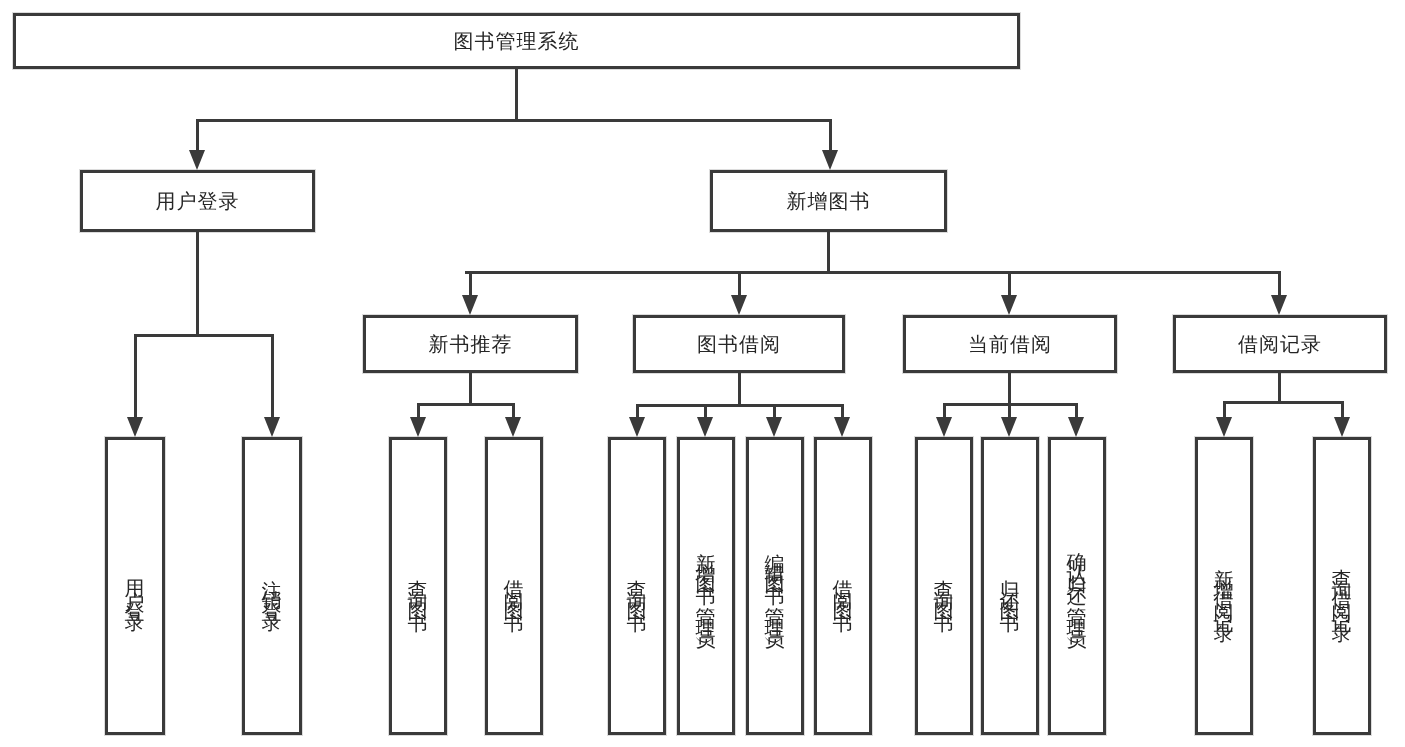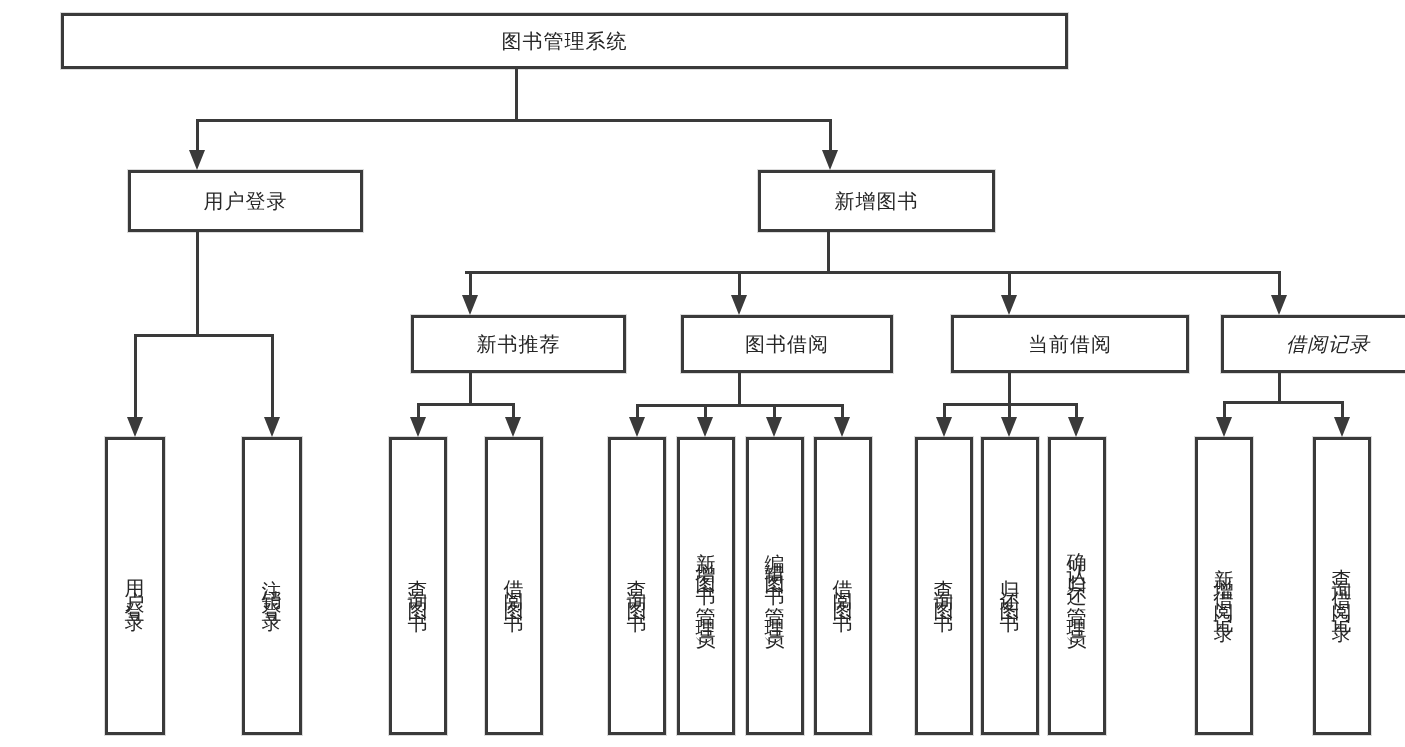--- a/index.html
+++ b/index.html
@@ -19,21 +19,20 @@
   }
   .box{
     position:absolute;
     box-sizing:border-box;
     border:3px solid var(--line);
     background:#fff;
     display:flex;align-items:center;justify-content:center;
     font-size:20px;
     letter-spacing:1px;
     box-shadow:0 0 0 1px rgba(60,60,60,.18);
-    margin-left:48px;
   }
   .vleaf{
     position:absolute;
     box-sizing:border-box;
     border:3px solid var(--line);
     background:#fff;
     display:flex;align-items:center;justify-content:center;
     box-shadow:0 0 0 1px rgba(60,60,60,.18);
   }
   .vleaf .vtext{
@@ -102,24 +101,24 @@
   <div class="arrow" style="left:1001px;top:295px;"></div>
   <div class="vline" style="left:1278px;top:271px;height:27px;"></div>
   <div class="arrow" style="left:1271px;top:295px;"></div>
 
   <div class="box" style="left:363px;top:315px;width:215px;height:58px;">
     <span>新书推荐</span>
   </div>
   <div class="box" style="left:633px;top:315px;width:212px;height:58px;">
     <span>图书借阅</span>
   </div>
-  <div class="box" style="left:903px;top:315px;width:238px;height:58px;">
+  <div class="box" style="left:903px;top:315px;width:214px;height:58px;">
     <span>当前借阅</span>
   </div>
-  <div class="box" style="left:1173px;top:315px;width:214px;height:58px;font-style:italic;">
+  <div class="box" style="left:1173px;top:315px;width:214px;height:58px;">
     <span>借阅记录</span>
   </div>
 
   <div class="vline" style="left:469px;top:373px;height:33px;"></div>
   <div class="hline" style="left:417px;top:403px;width:98px;"></div>
   <div class="vline" style="left:417px;top:403px;height:17px;"></div>
   <div class="arrow" style="left:410px;top:417px;"></div>
   <div class="vline" style="left:512px;top:403px;height:17px;"></div>
   <div class="arrow" style="left:505px;top:417px;"></div>
 

